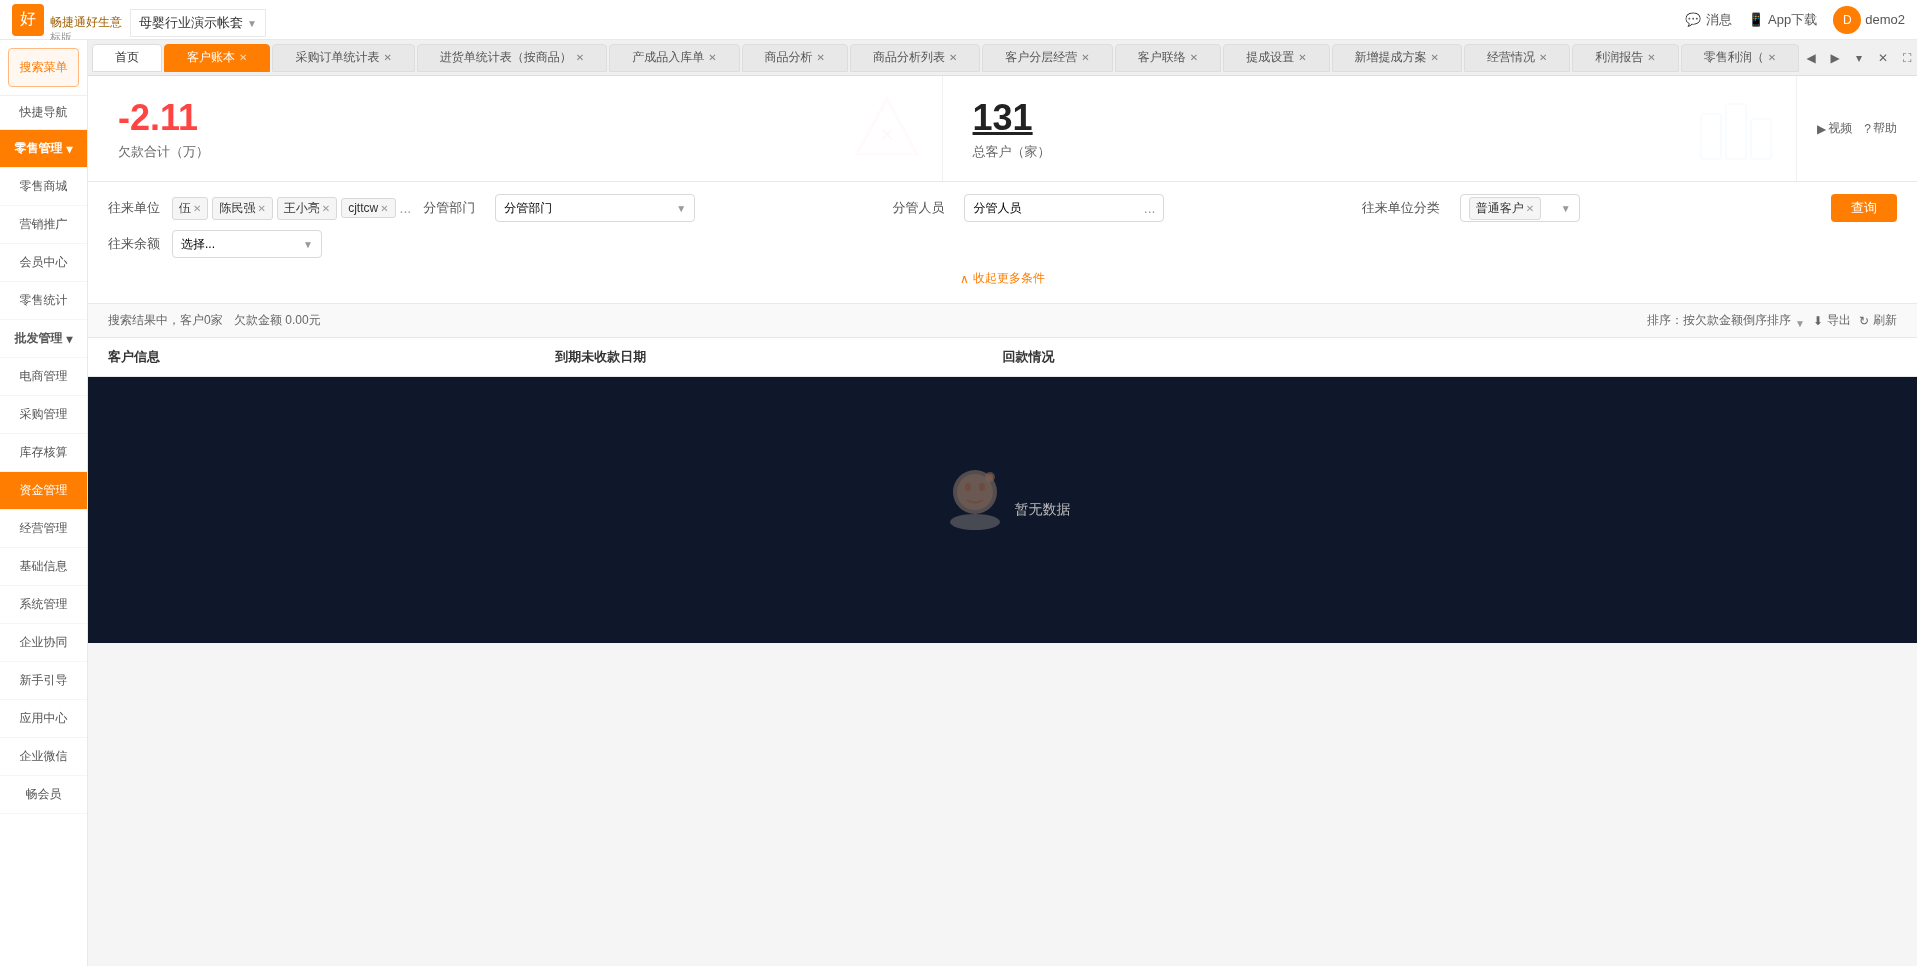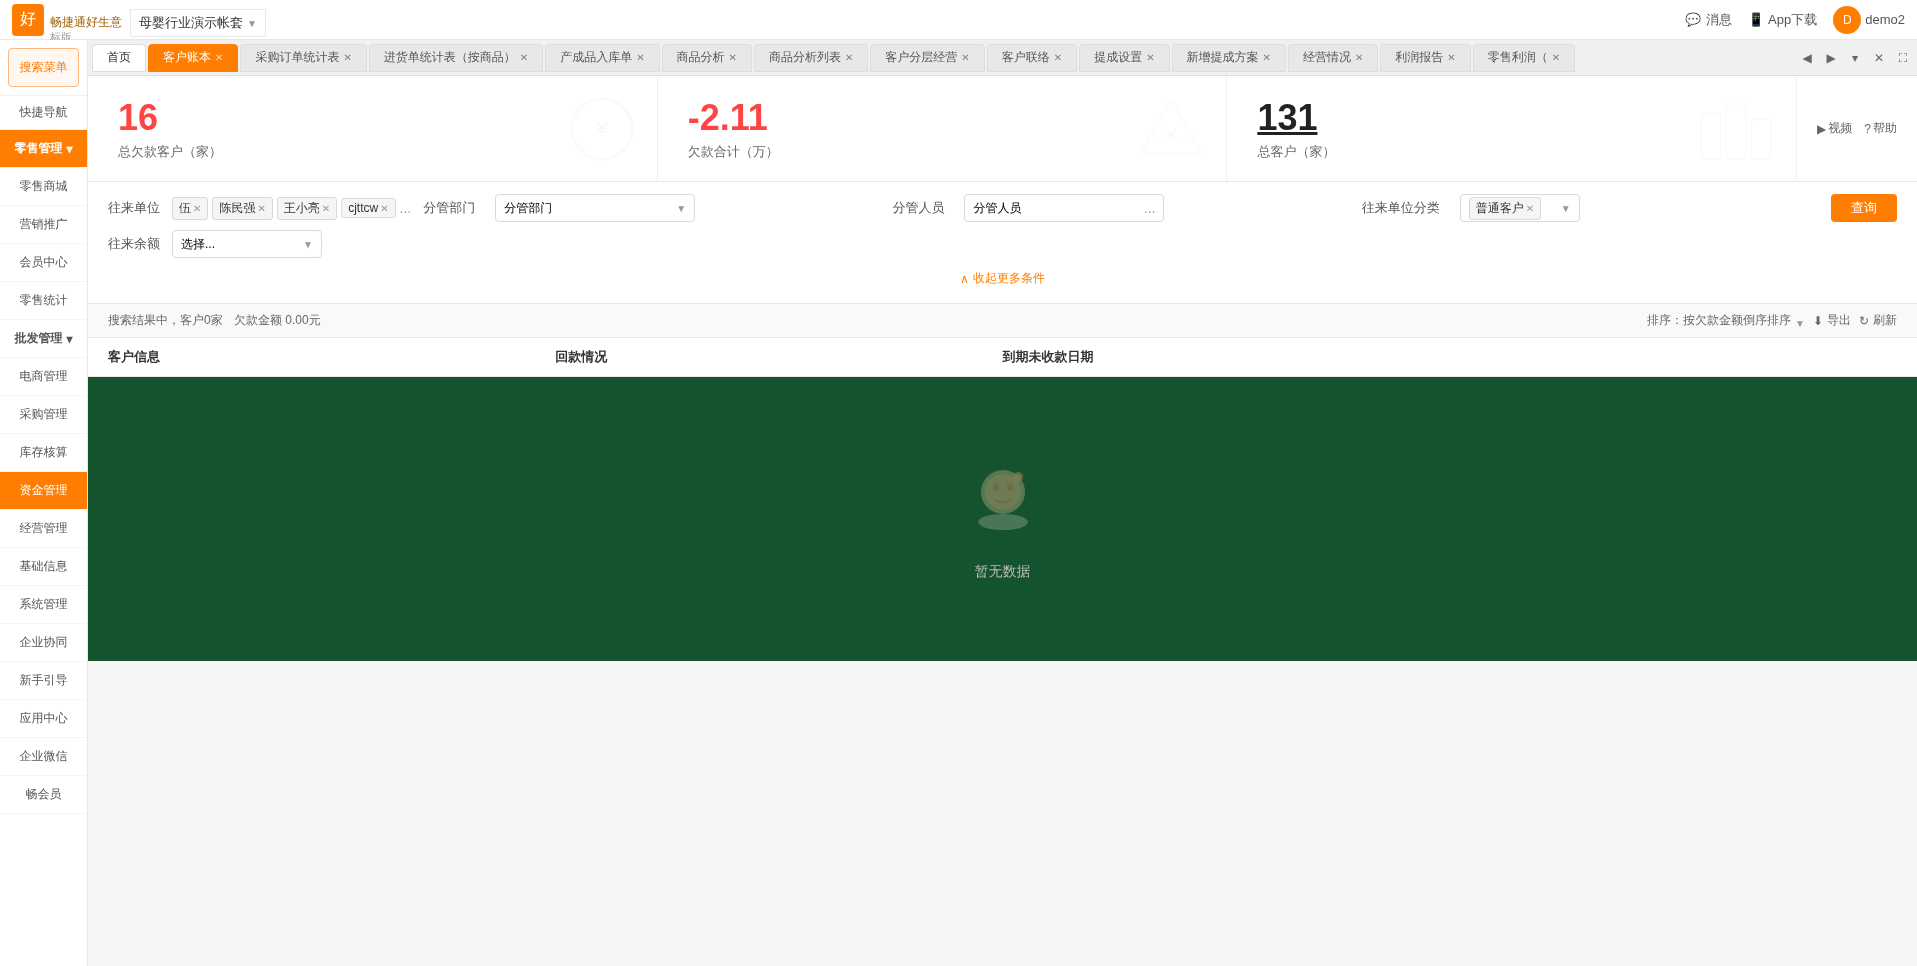--- a/index.html
+++ b/index.html
@@ -27,21 +27,21 @@
     .sidebar-nav-btn { padding: 8px; border-bottom: 1px solid #f0f0f0; text-align: center; font-size: 12px; color: #555; cursor: pointer; }
     .sidebar-item { padding: 10px 8px; text-align: center; font-size: 12px; color: #555; cursor: pointer; border-bottom: 1px solid #f5f5f5; }
     .sidebar-item.active { background: #ff7d00; color: white; }
     .sidebar-item-with-arrow { display: flex; align-items: center; justify-content: center; gap: 4px; font-weight: bold; }
 
     
     .content-area { flex: 1; display: flex; flex-direction: column; overflow: hidden; }
 
     
     .tab-bar { height: 36px; background: #f0f0f0; display: flex; align-items: center; padding: 0 4px; overflow: hidden; flex-shrink: 0; border-bottom: 1px solid #ddd; }
-    .tab { display: flex; align-items: center; gap: 4px; padding: 0 14px; height: 28px; border-radius: 4px 4px 0 0; font-size: 12px; cursor: pointer; white-space: nowrap; border: 1px solid #ddd; background: #e8e8e8; color: #555; margin-right: 2px; }
+    .tab { display: flex; align-items: center; gap: 4px; padding: 0 22px; height: 28px; border-radius: 4px 4px 0 0; font-size: 12px; cursor: pointer; white-space: nowrap; border: 1px solid #ddd; background: #e8e8e8; color: #555; margin-right: 2px; }
     .tab.active { background: #ff7d00; color: white; border-color: #ff7d00; }
     .tab.home { background: #fff; color: #333; }
     .tab-close { font-size: 10px; cursor: pointer; opacity: 0.7; }
     .tab-bar-extra { margin-left: auto; display: flex; align-items: center; gap: 4px; }
     .tab-nav-btn { width: 20px; height: 20px; display: flex; align-items: center; justify-content: center; cursor: pointer; font-size: 12px; color: #666; }
 
     
     .page-content { flex: 1; overflow-y: auto; background: #f5f5f5; }
 
     
@@ -70,21 +70,21 @@
     .results-bar { display: flex; align-items: center; justify-content: space-between; padding: 8px 20px; background: #f9f9f9; border-bottom: 1px solid #e8e8e8; font-size: 12px; color: #666; }
     .results-bar-right { display: flex; align-items: center; gap: 8px; }
     .results-action { display: flex; align-items: center; gap: 4px; cursor: pointer; color: #666; }
     .results-sort { display: flex; align-items: flex-end; gap: 4px; }
 
     
     .data-table { background: #fff; }
     .table-header { display: grid; grid-template-columns: 1fr 1fr 1fr 1fr; padding: 10px 20px; font-weight: bold; font-size: 13px; color: #333; border-bottom: 1px solid #e8e8e8; }
 
     
-    .empty-state { display: flex; flex-direction: column; align-items: center; justify-content: center; padding: 80px 20px; color: #ccc; background: #14532d; }
+    .empty-state { display: flex; flex-direction: row; align-items: center; justify-content: center; padding: 80px 20px; color: #ccc; background: #0f172a; }
     .empty-icon { font-size: 60px; margin-bottom: 12px; opacity: 0.5; }
     .empty-text { font-size: 14px; color: #bbb; }
 
     
     .stat-bg-icon { position: absolute; right: 20px; top: 50%; transform: translateY(-50%); opacity: 0.15; }
 
     .chevron { font-size: 10px; color: #999; }
   </style>
 </head>
 <body>
@@ -220,29 +220,20 @@
         <div class="tab-nav-btn">▾</div>
         <div class="tab-nav-btn">✕</div>
         <div class="tab-nav-btn">⛶</div>
       </div>
     </div>
 
     <div class="page-content">
 
       <div class="stats-row">
         <div class="stat-card">
-
-          <svg class="stat-bg-icon" width="70" height="70" viewBox="0 0 70 70">
-            <circle cx="35" cy="35" r="30" fill="none" stroke="#ff7d00" stroke-width="3" opacity="0.3"></circle>
-            <text x="35" y="42" text-anchor="middle" font-size="22" fill="#ff7d00" opacity="0.5">¥</text>
-          </svg>
-          <div class="stat-value">16</div>
-          <div class="stat-label">总欠款客户（家）</div>
-        </div>
-        <div class="stat-card">
           <svg class="stat-bg-icon" width="70" height="70" viewBox="0 0 70 70">
             <polygon points="35,5 65,60 5,60" fill="none" stroke="#ff9999" stroke-width="3" opacity="0.3"></polygon>
             <text x="35" y="47" text-anchor="middle" font-size="18" fill="#ff9999" opacity="0.5">✕</text>
           </svg>
           <div class="stat-value">-2.11</div>
           <div class="stat-label">欠款合计（万）</div>
         </div>
         <div class="stat-card">
           <svg class="stat-bg-icon" width="80" height="70" viewBox="0 0 80 70">
             <rect x="5" y="20" width="20" height="45" rx="2" fill="none" stroke="#aad4f5" stroke-width="2" opacity="0.5"></rect>
@@ -342,22 +333,22 @@
           <div class="results-action">
             <span>↻</span>
             <span>刷新</span>
           </div>
         </div>
       </div>
 
       <div class="data-table">
         <div class="table-header">
           <div>客户信息</div>
+          <div>到期未收款日期</div>
           <div>回款情况</div>
-          <div>到期未收款日期</div>
         </div>
 
         <div class="empty-state">
           <div class="empty-icon">
             <svg width="80" height="80" viewBox="0 0 80 80">
               <ellipse cx="40" cy="65" rx="25" ry="8" fill="#f0e0d0" opacity="0.5"></ellipse>
               <circle cx="40" cy="35" r="22" fill="#f5c9a8" opacity="0.6"></circle>
               <circle cx="40" cy="35" r="18" fill="#f0b080" opacity="0.5"></circle>
               <ellipse cx="33" cy="30" rx="3" ry="4" fill="#cc7744" opacity="0.7"></ellipse>
               <ellipse cx="47" cy="30" rx="3" ry="4" fill="#cc7744" opacity="0.7"></ellipse>

